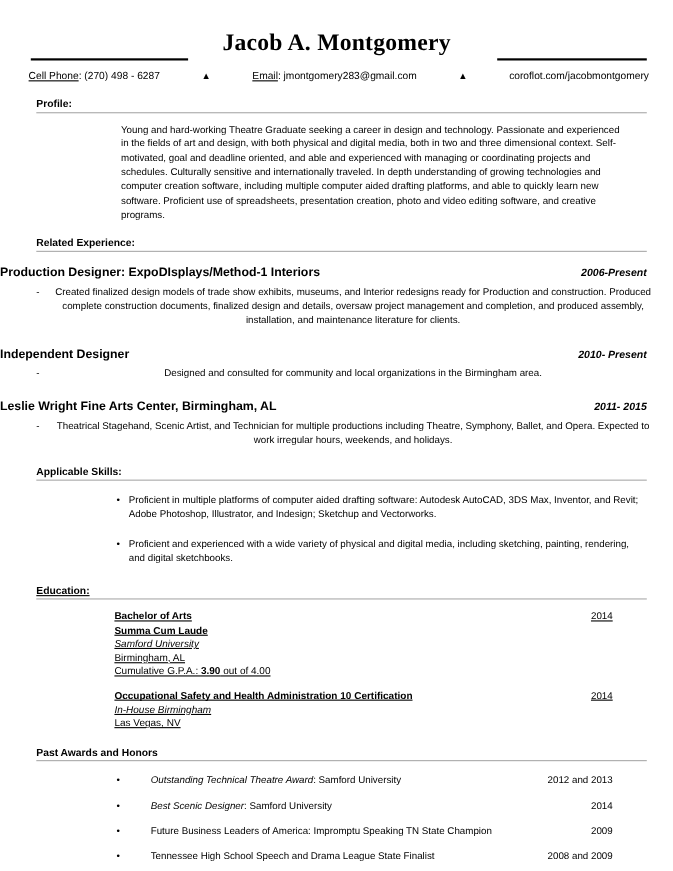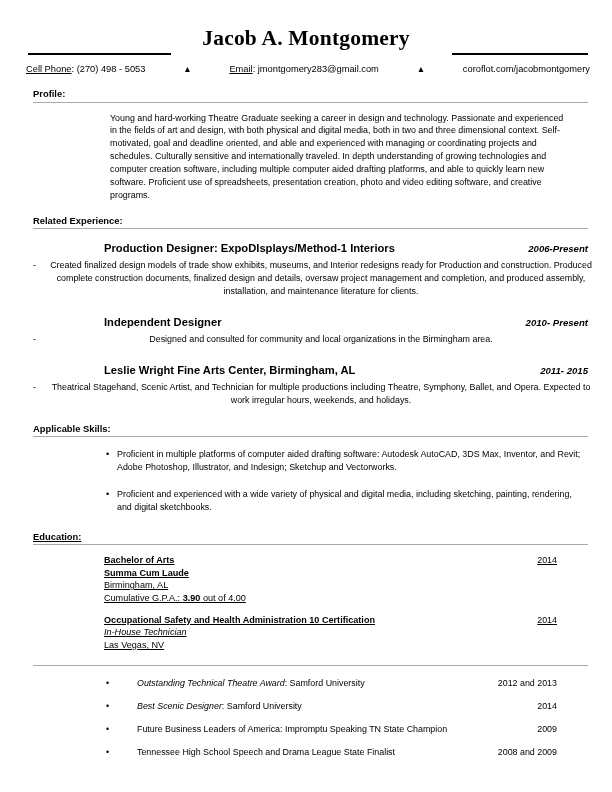--- a/index.html
+++ b/index.html
@@ -92,21 +92,20 @@
   }
 
   .para {
     font-size: 8.9px;
     line-height: 12.9px;
     text-align: left;
   }
 
   
   .job {
-    padding-left: 104px;
     padding-right: 24px;
   }
   .job-row {
     display: flex;
     justify-content: space-between;
     align-items: baseline;
   }
   .job-title {
     font-size: 11.2px;
     font-weight: bold;
@@ -182,21 +181,21 @@
 <body>
 
 <div class="page">
 
   <div class="header">
     <div class="rule-left"></div>
     <div class="name">Jacob A. Montgomery</div>
     <div class="rule-right"></div>
 
     <div class="contact-line">
-      <span class="contact-item"><span class="contact-label">Cell Phone</span><span>: (270) 498 - 5053</span></span>
+      <span class="contact-item"><span class="contact-label">Cell Phone</span><span>: (270) 498 - 6287</span></span>
       <span class="tri">▲</span>
       <span class="contact-item"><span class="contact-label">Email</span><span>: jmontgomery283@gmail.com</span></span>
       <span class="tri">▲</span>
       <span class="contact-item">coroflot.com/jacobmontgomery</span>
     </div>
   </div>
 
   <div class="section" style="margin-top:26px;">
     <div class="section-head">Profile:</div>
     <div class="section-rule"></div>
@@ -258,37 +257,39 @@
   </div>
 
   <div class="section" style="margin-top:17px;text-decoration:underline;">
     <div class="section-head">Education:</div>
     <div class="section-rule"></div>
 
     <div class="edu-entry" style="margin-top:9px;">
       <div class="edu-main">
         <div class="edu-line b">Bachelor of Arts</div>
         <div class="edu-line b">Summa Cum Laude</div>
+        <div class="edu-line i">Samford University</div>
         <div class="edu-line">Birmingham, AL</div>
         <div class="edu-line"><span>Cumulative G.P.A.: </span><span class="gpa">3.90</span><span> out of 4.00</span></div>
       </div>
       <div class="edu-year">2014</div>
     </div>
 
     <div class="edu-entry" style="margin-top:10px;">
       <div class="edu-main">
         <div class="edu-line b">Occupational Safety and Health Administration 10 Certification</div>
-        <div class="edu-line i">In-House Technician</div>
+        <div class="edu-line i">In-House Birmingham</div>
         <div class="edu-line">Las Vegas, NV</div>
       </div>
       <div class="edu-year">2014</div>
     </div>
   </div>
 
   <div class="section" style="margin-top:14px;">
+    <div class="section-head">Past Awards and Honors</div>
     <div class="section-rule"></div>
 
     <div class="award-item" style="margin-top:12px;">
       <span class="award-mark">•</span>
       <span class="award-text"><span class="it">Outstanding Technical Theatre Award</span><span>: Samford University</span></span>
       <span class="award-year">2012 and 2013</span>
     </div>
 
     <div class="award-item" style="margin-top:13px;">
       <span class="award-mark">•</span>

